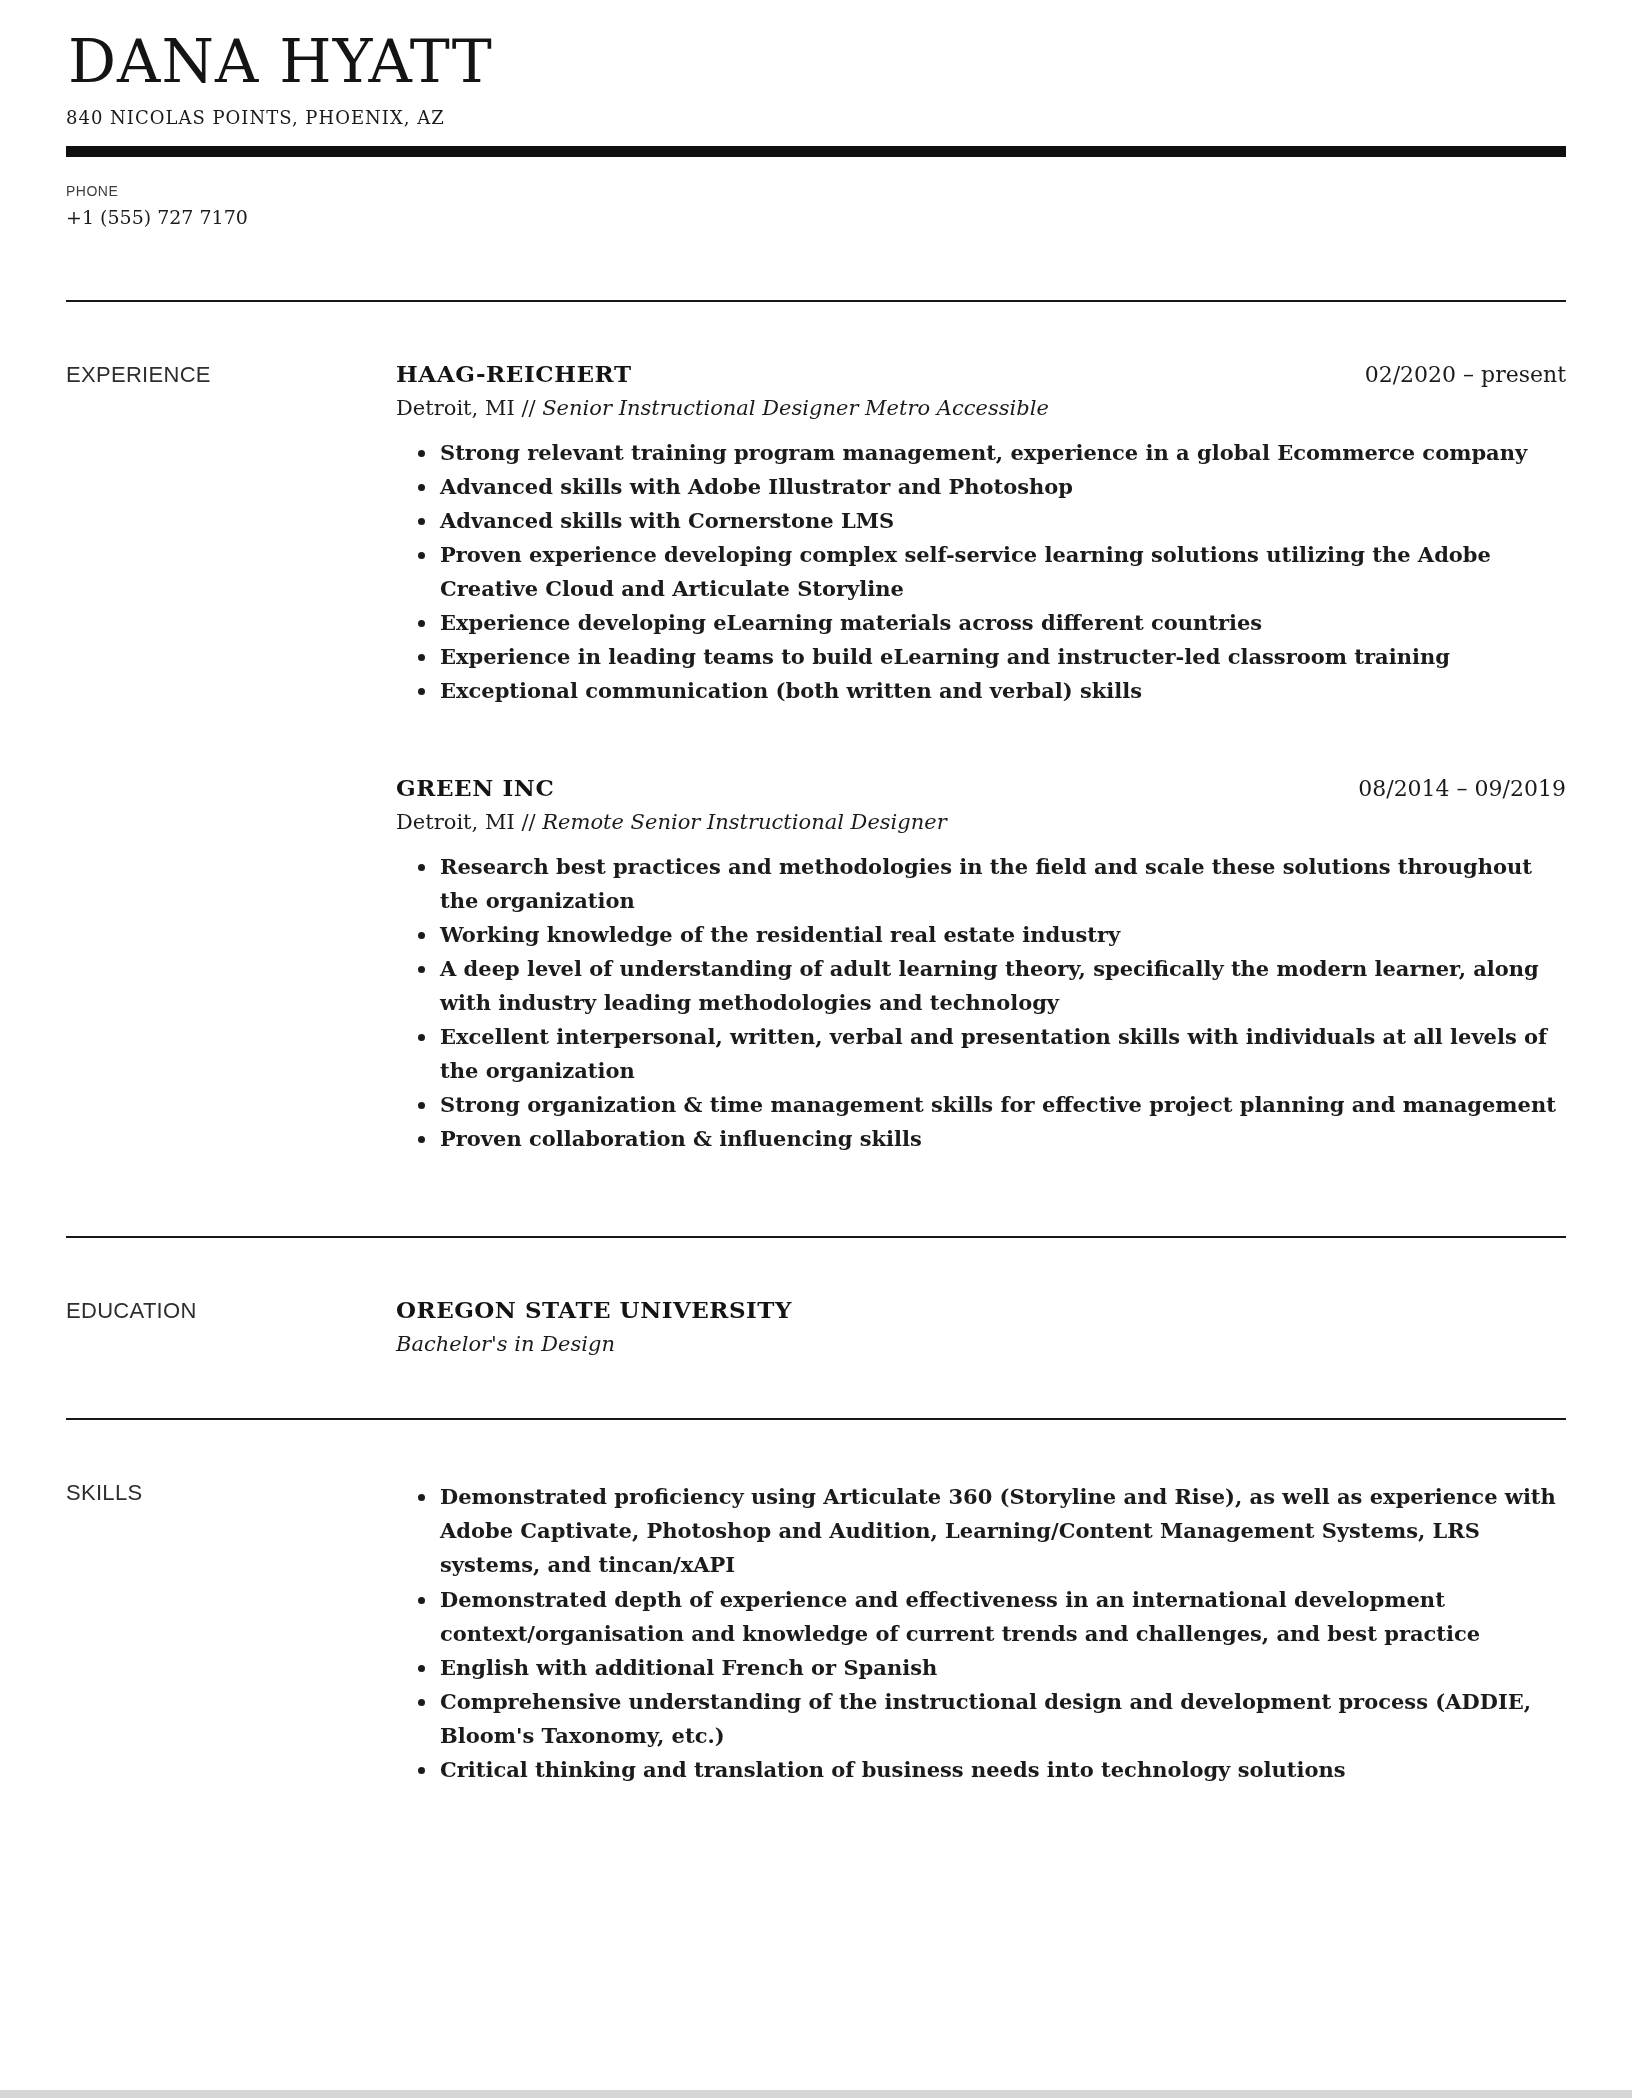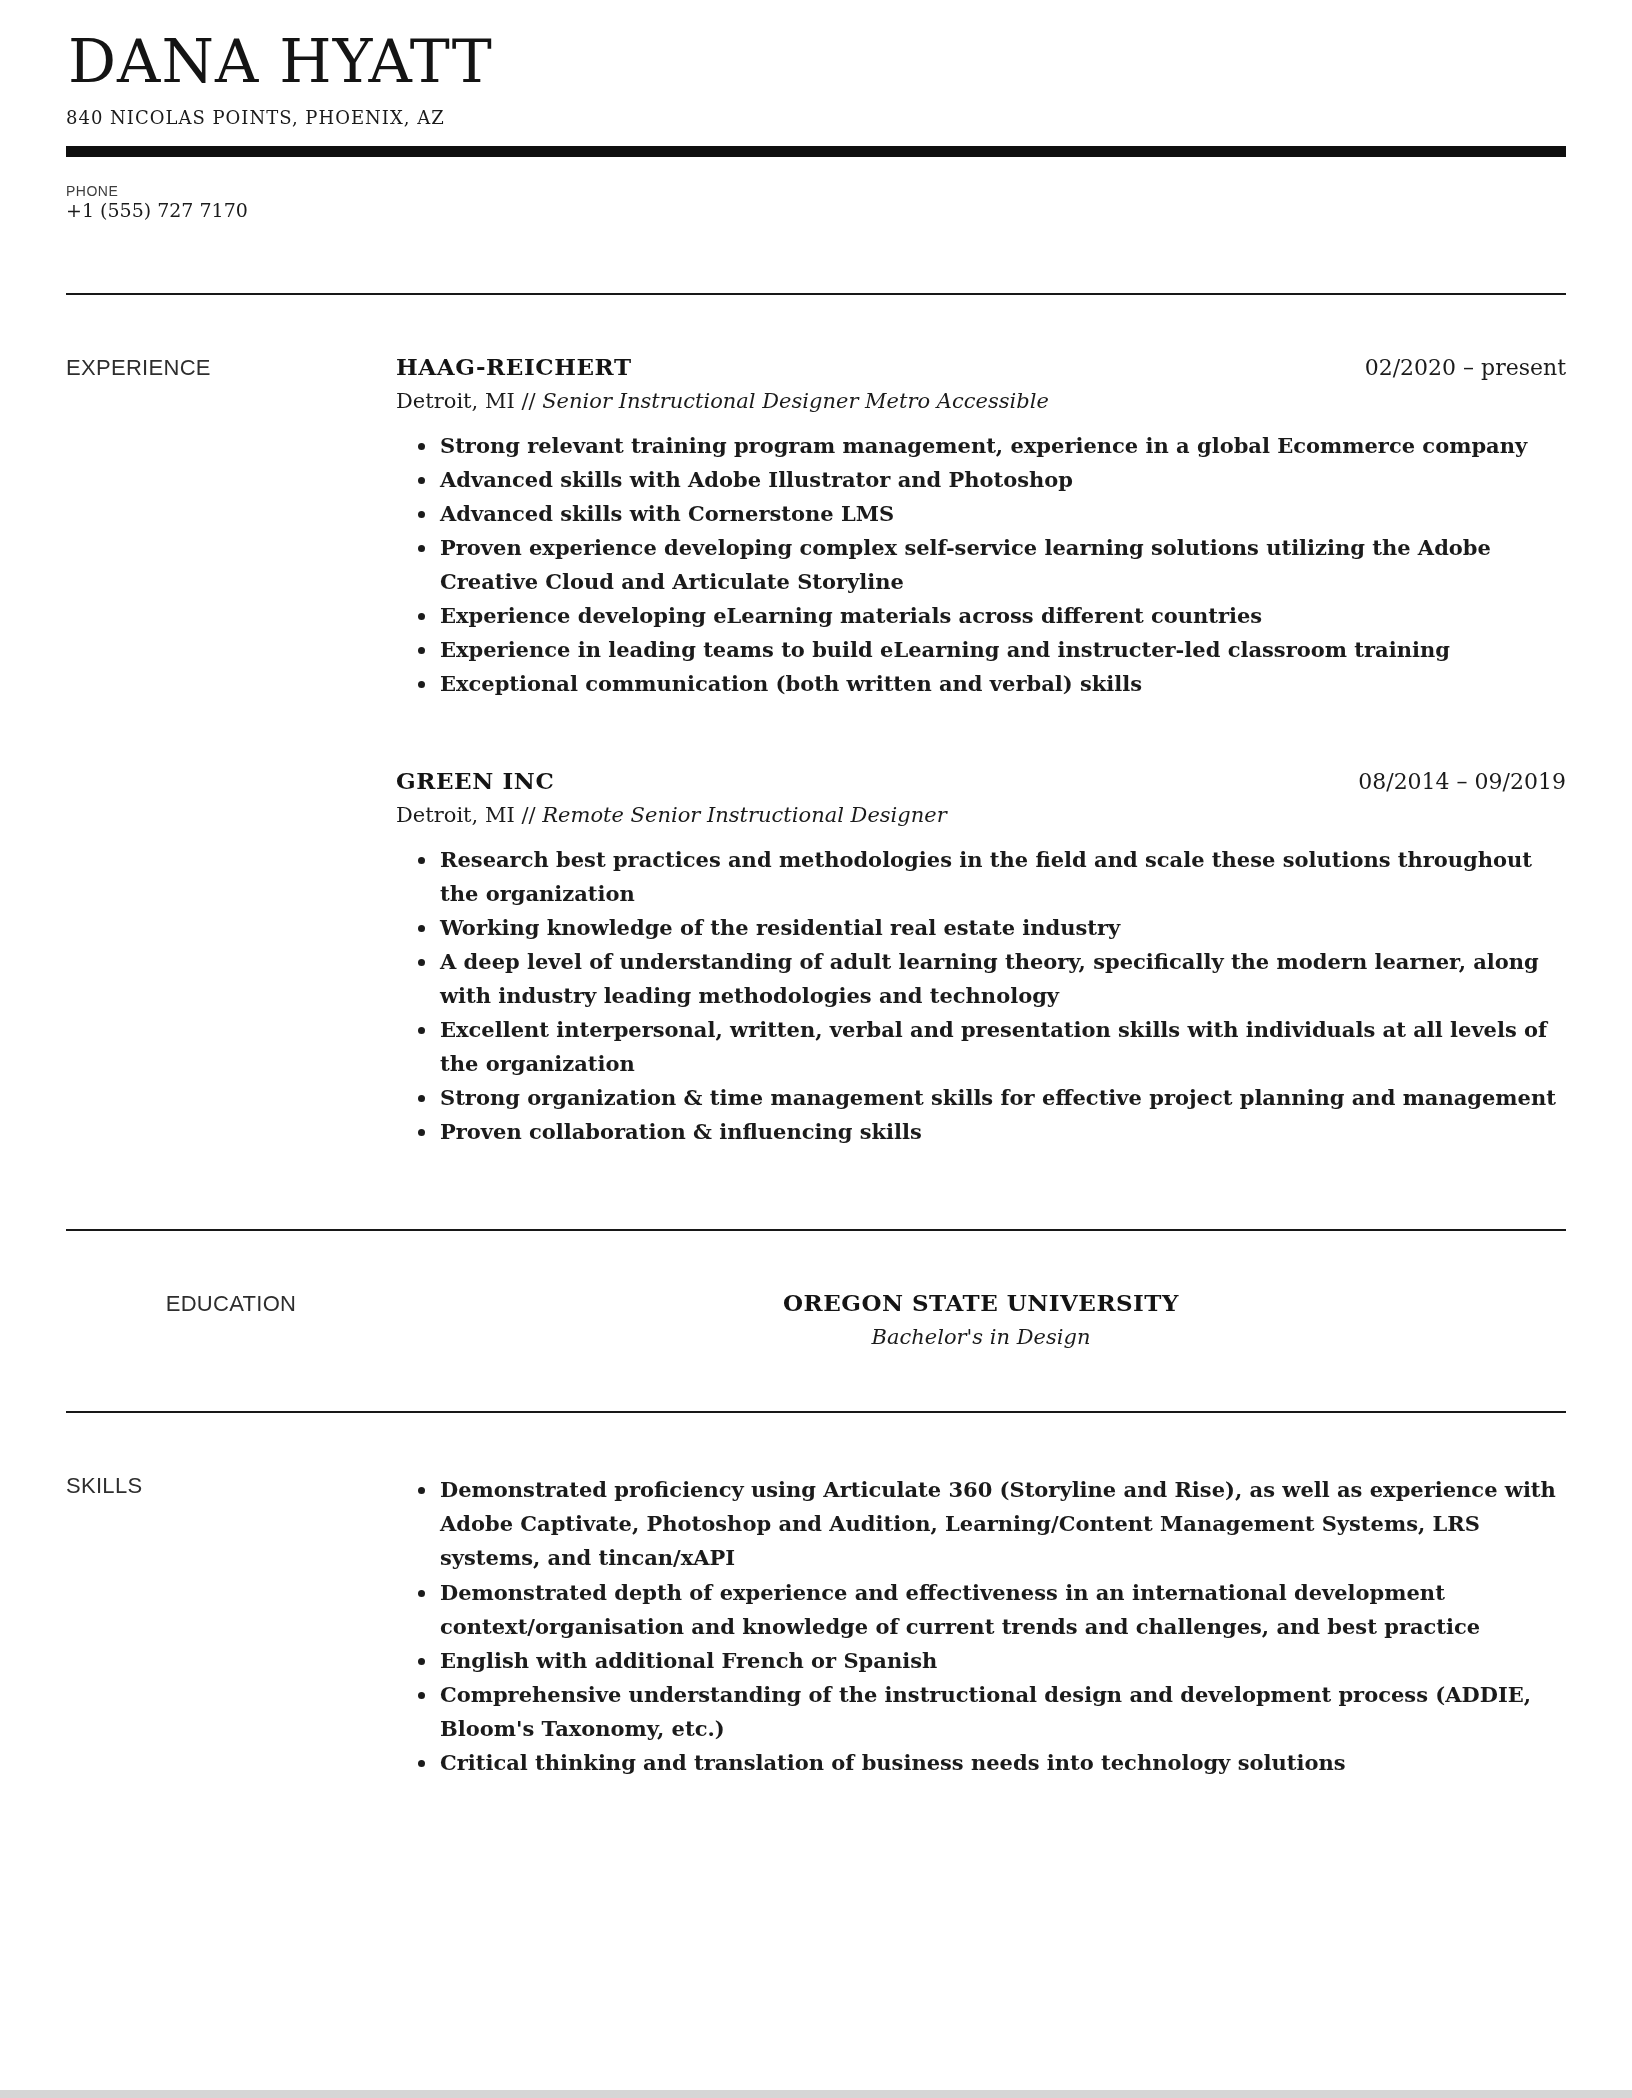--- a/index.html
+++ b/index.html
@@ -34,36 +34,36 @@
     margin-top: 18px;
   }
   .contact { margin-top: 26px; }
   .phone-label {
     font-family: "Liberation Sans", "DejaVu Sans", sans-serif;
     font-size: 14px;
     letter-spacing: 0.5px;
     color: #3d3d3d;
   }
   .phone-value {
-    margin-top: 0;
+    margin-top: 7px;
     font-size: 19px;
   }
   
   .rule {
     border: 0;
     border-top: 2px solid #181818;
     margin: 0;
   }
   .rule-first { margin-top: 72px; }
   .section {
     display: flex;
     align-items: flex-start;
   }
   .section-experience { padding: 58px 0 80px; }
-  .section-education  { padding: 58px 0 62px; text-align: center; }
+  .section-education  { padding: 58px 0 62px; }
   .section-skills     { padding: 58px 0 120px; }
   .section-label {
     flex: 0 0 330px;
     width: 330px;
     padding-top: 2px;
     font-family: "Liberation Sans", "DejaVu Sans", sans-serif;
     font-size: 22px;
     letter-spacing: 0.3px;
     color: #2e2e2e;
   }

